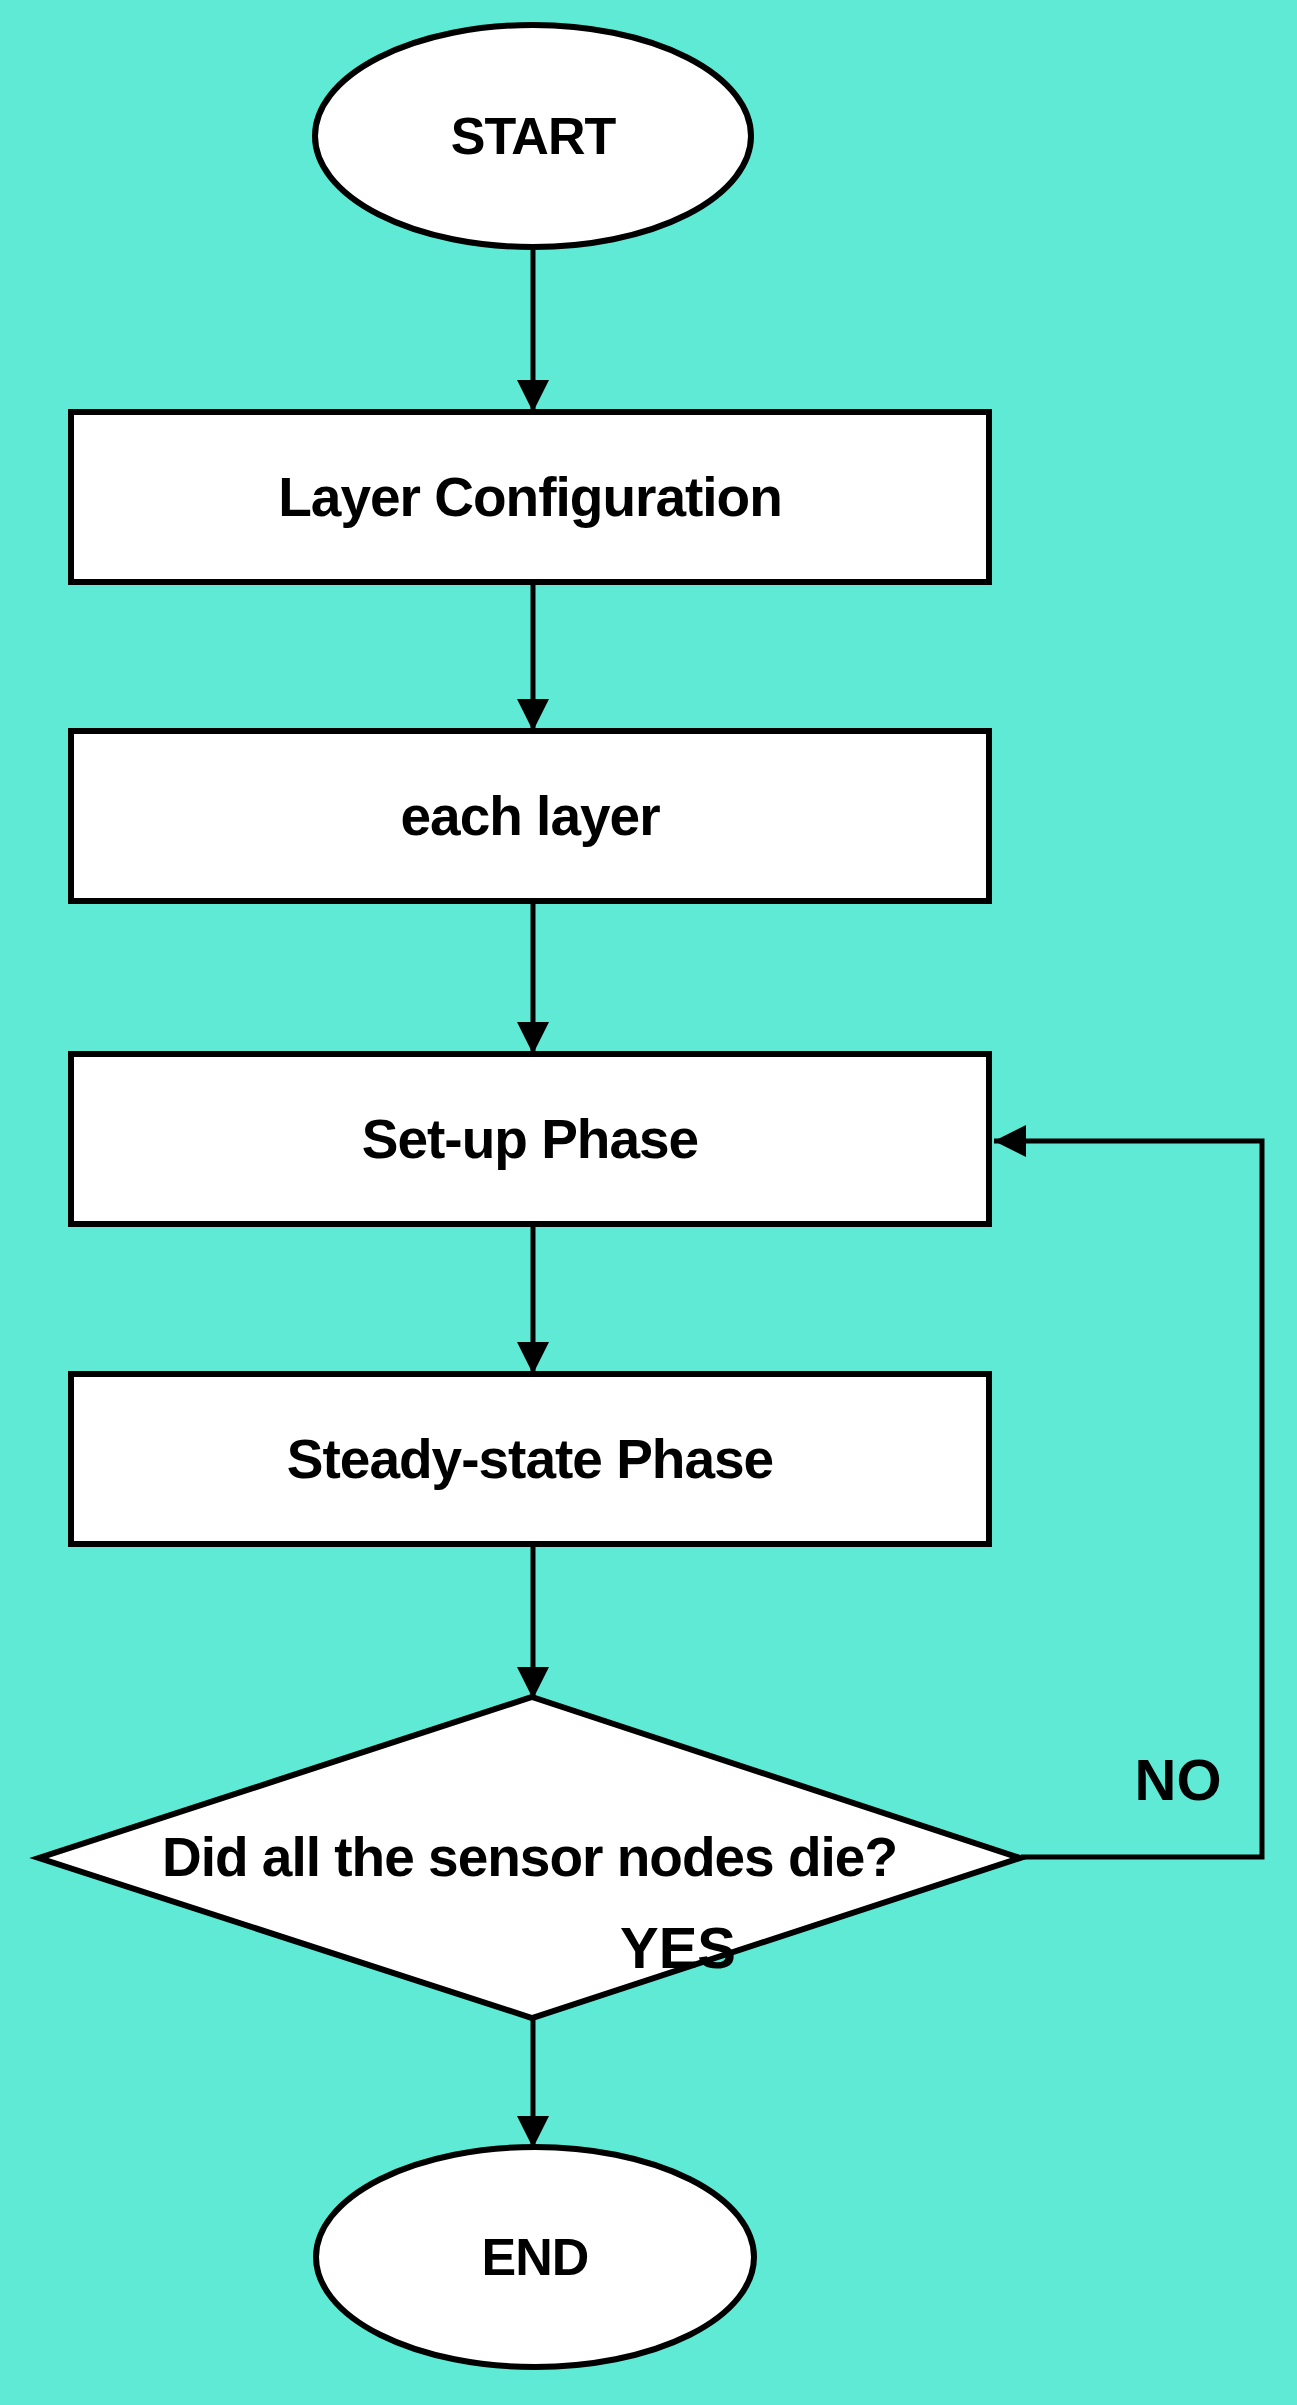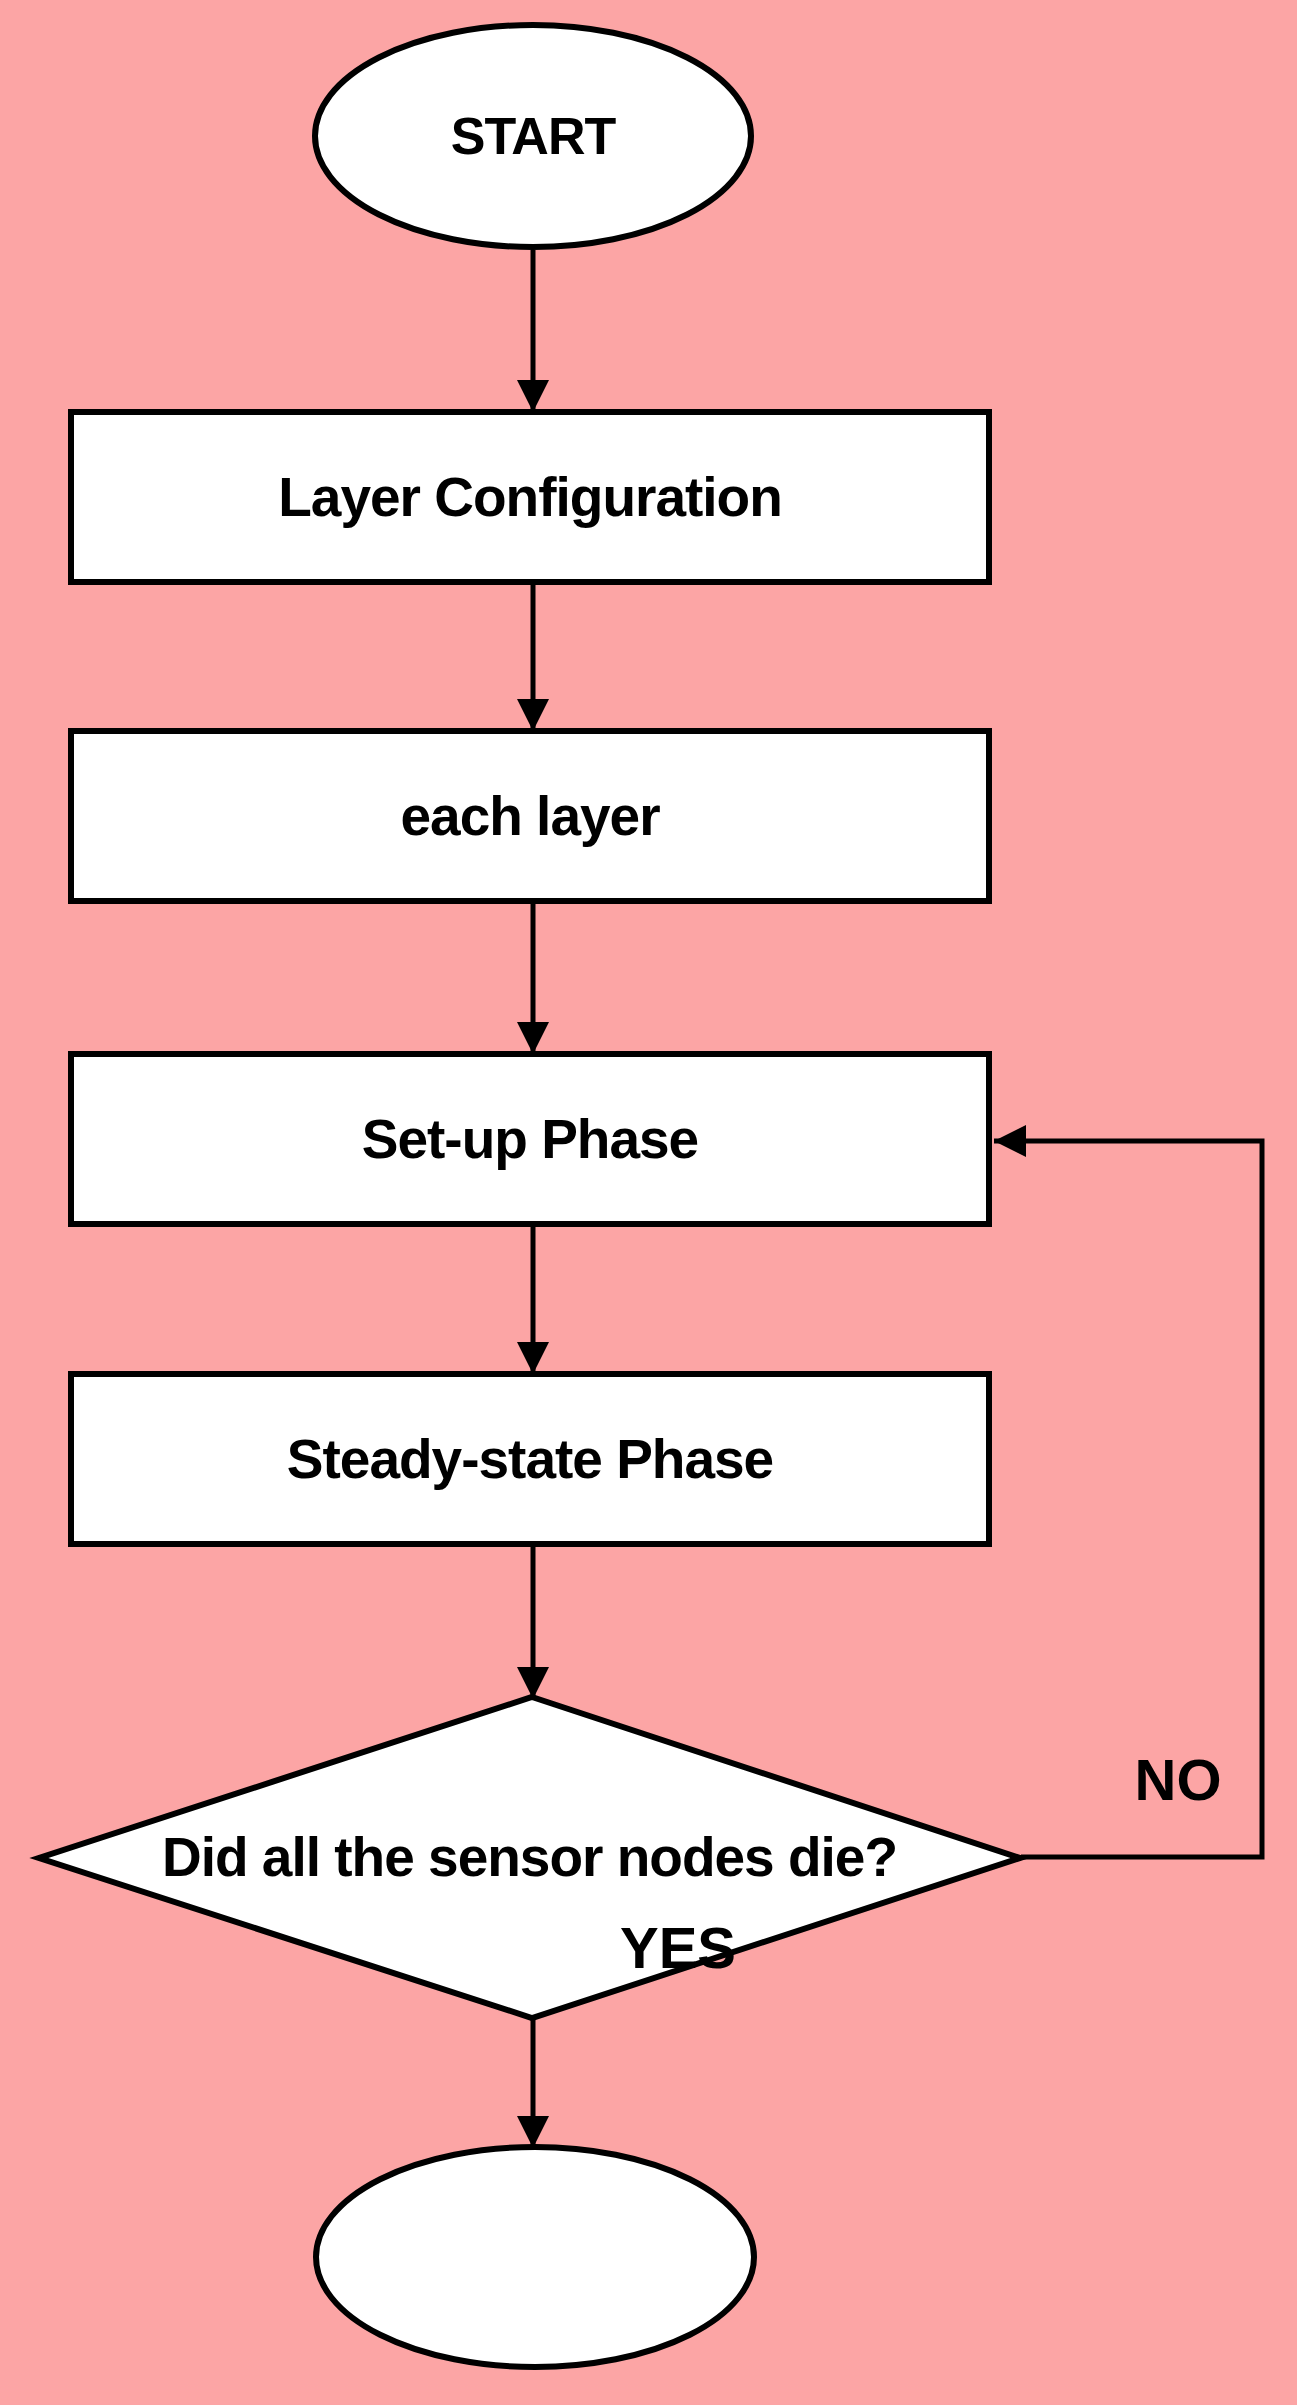--- a/index.html
+++ b/index.html
@@ -4,21 +4,21 @@
 <style>
   html, body {
     margin: 0;
     padding: 0;
     background: #ffffff;
   }
   #canvas {
     position: relative;
     width: 1297px;
     height: 2405px;
-    background: #fca5a5;
+    background: #5eead4;
     overflow: hidden;
     font-family: "Liberation Sans", sans-serif;
   }
   #shapes-svg {
     position: absolute;
     left: 0;
     top: 0;
     z-index: 1;
   }
   .label {
@@ -101,18 +101,21 @@
   </div>
 
   <div class="label decision-label pos-diamond">
     <span>Did all the sensor nodes die?</span>
   </div>
 
   <div class="label process-label pos-rect4">
     <span>Steady-state Phase</span>
   </div>
 
+  <div class="label terminator-label pos-end">
+    <span>END</span>
+  </div>
 
   <div class="label edge-label pos-yes">YES</div>
 
   <div class="label edge-label pos-no">NO</div>
 
 </div>
 
 </body></html>

